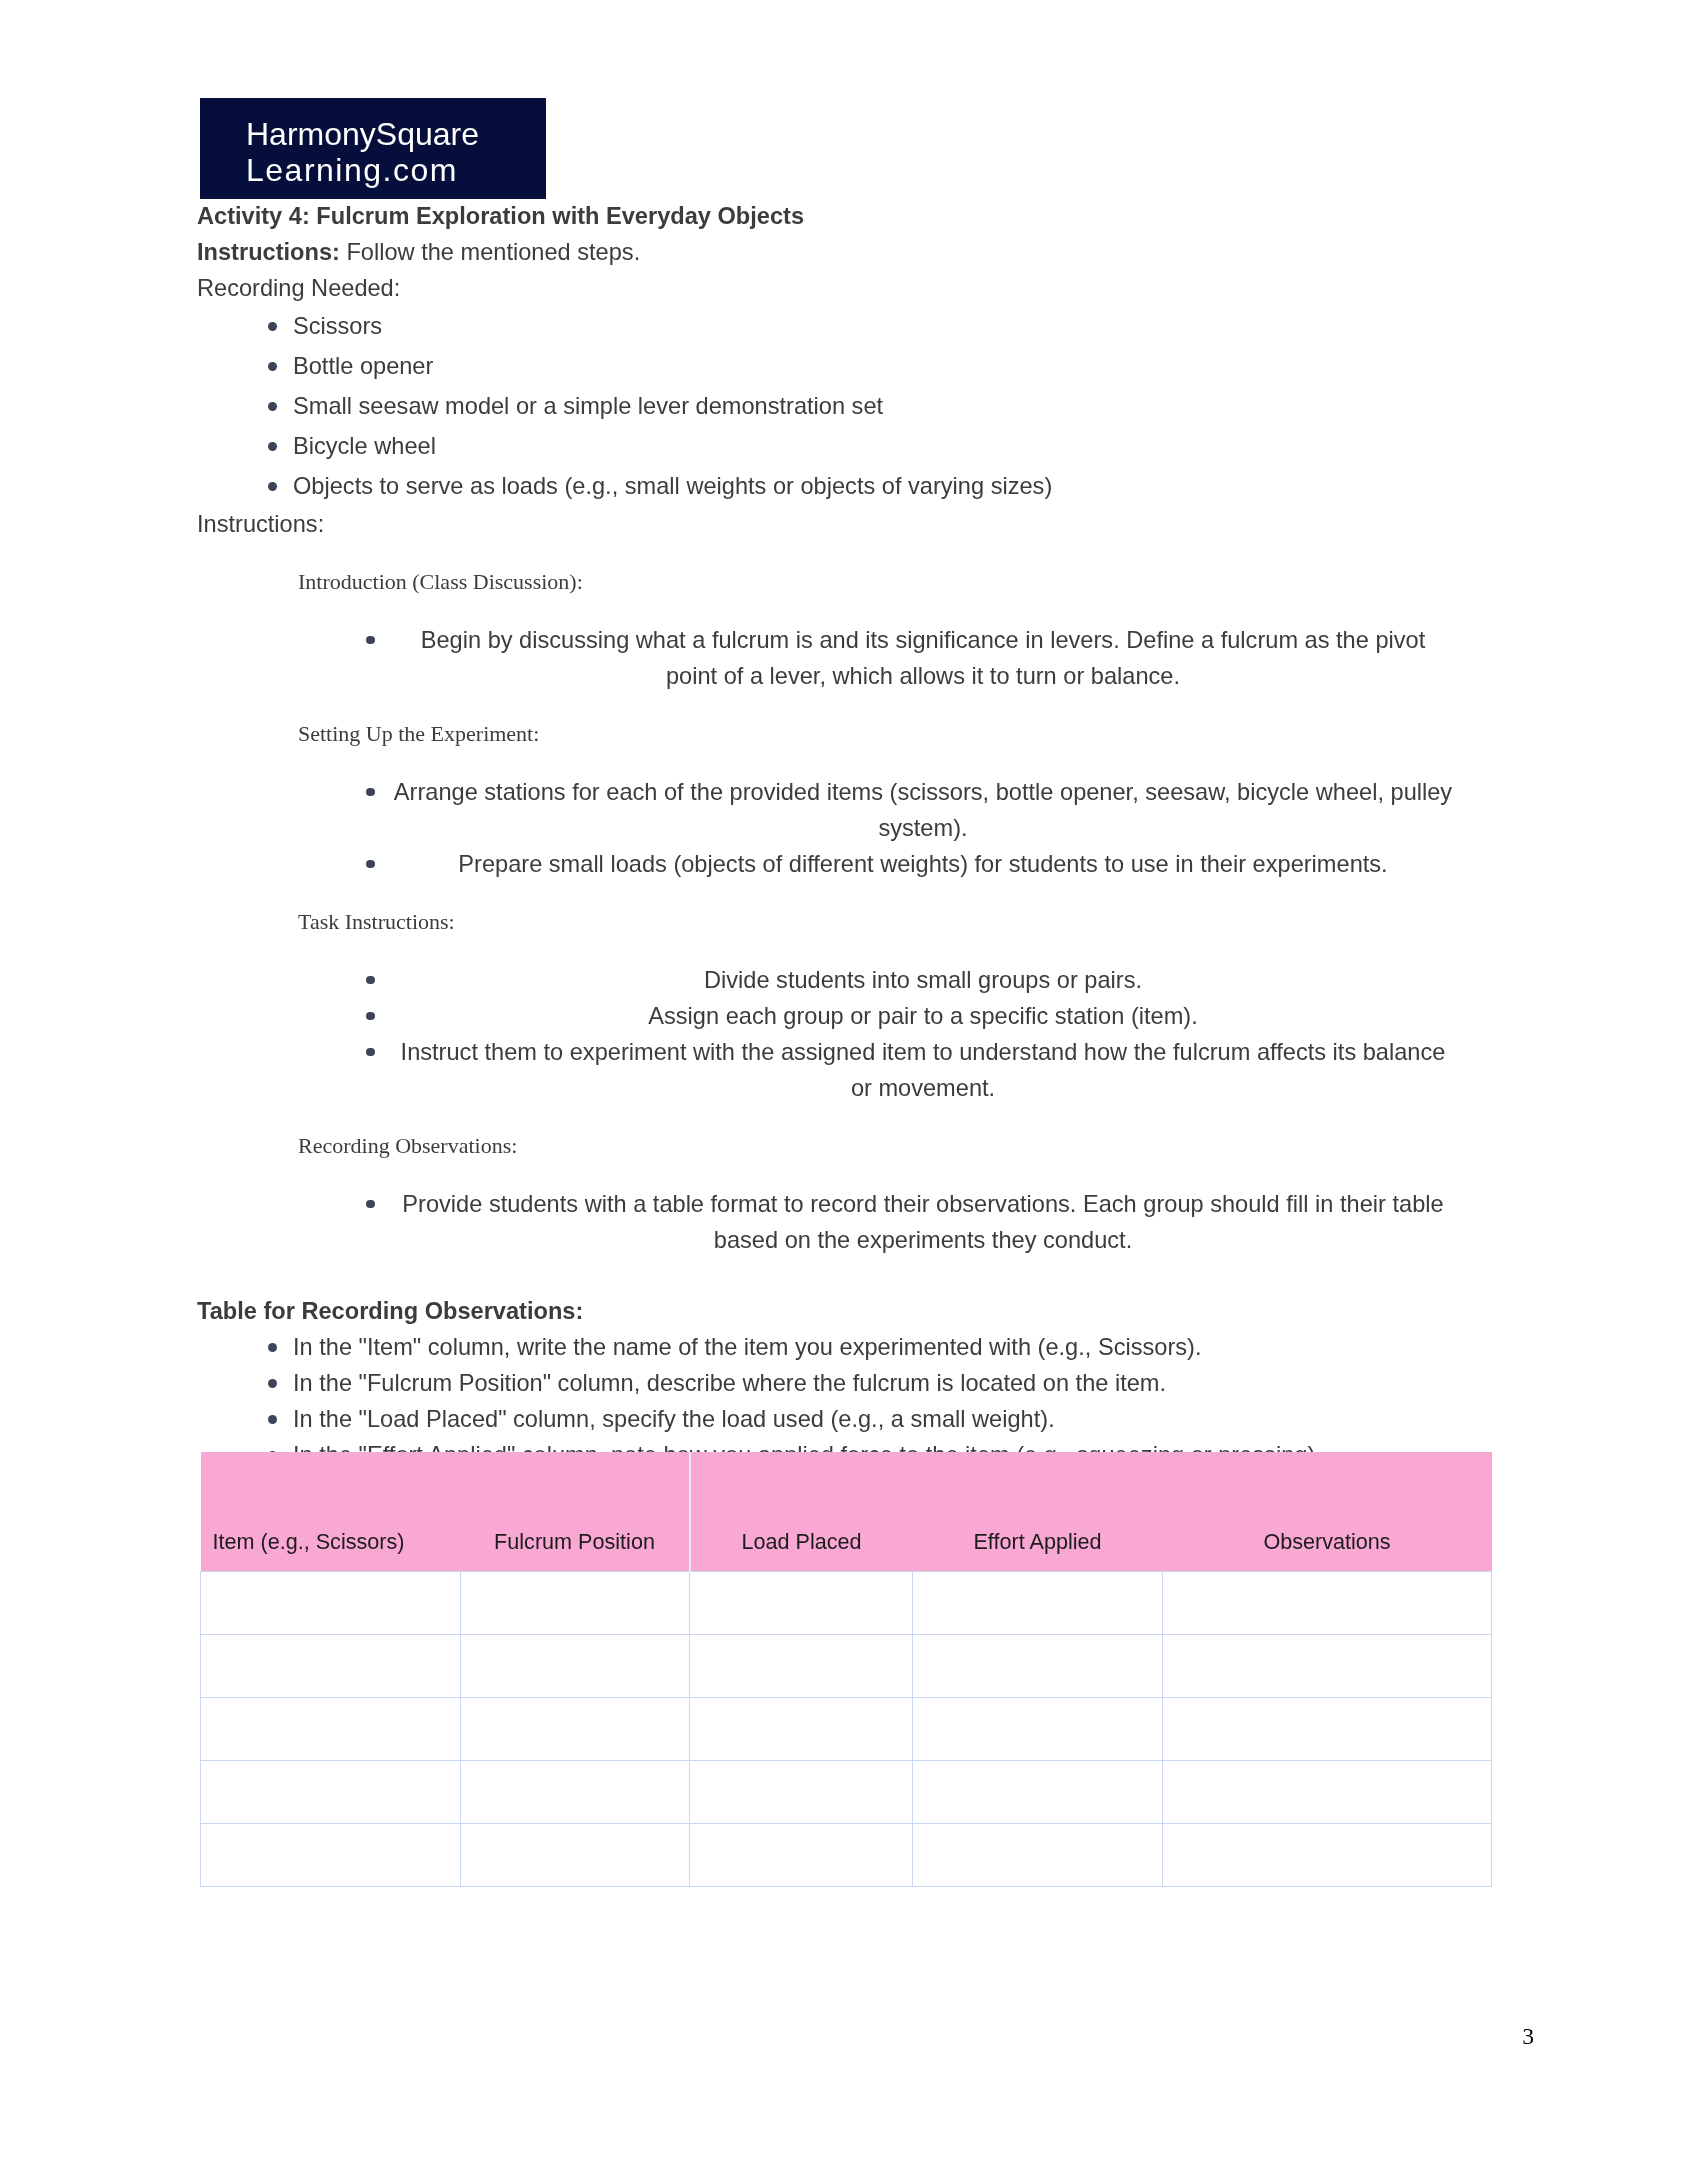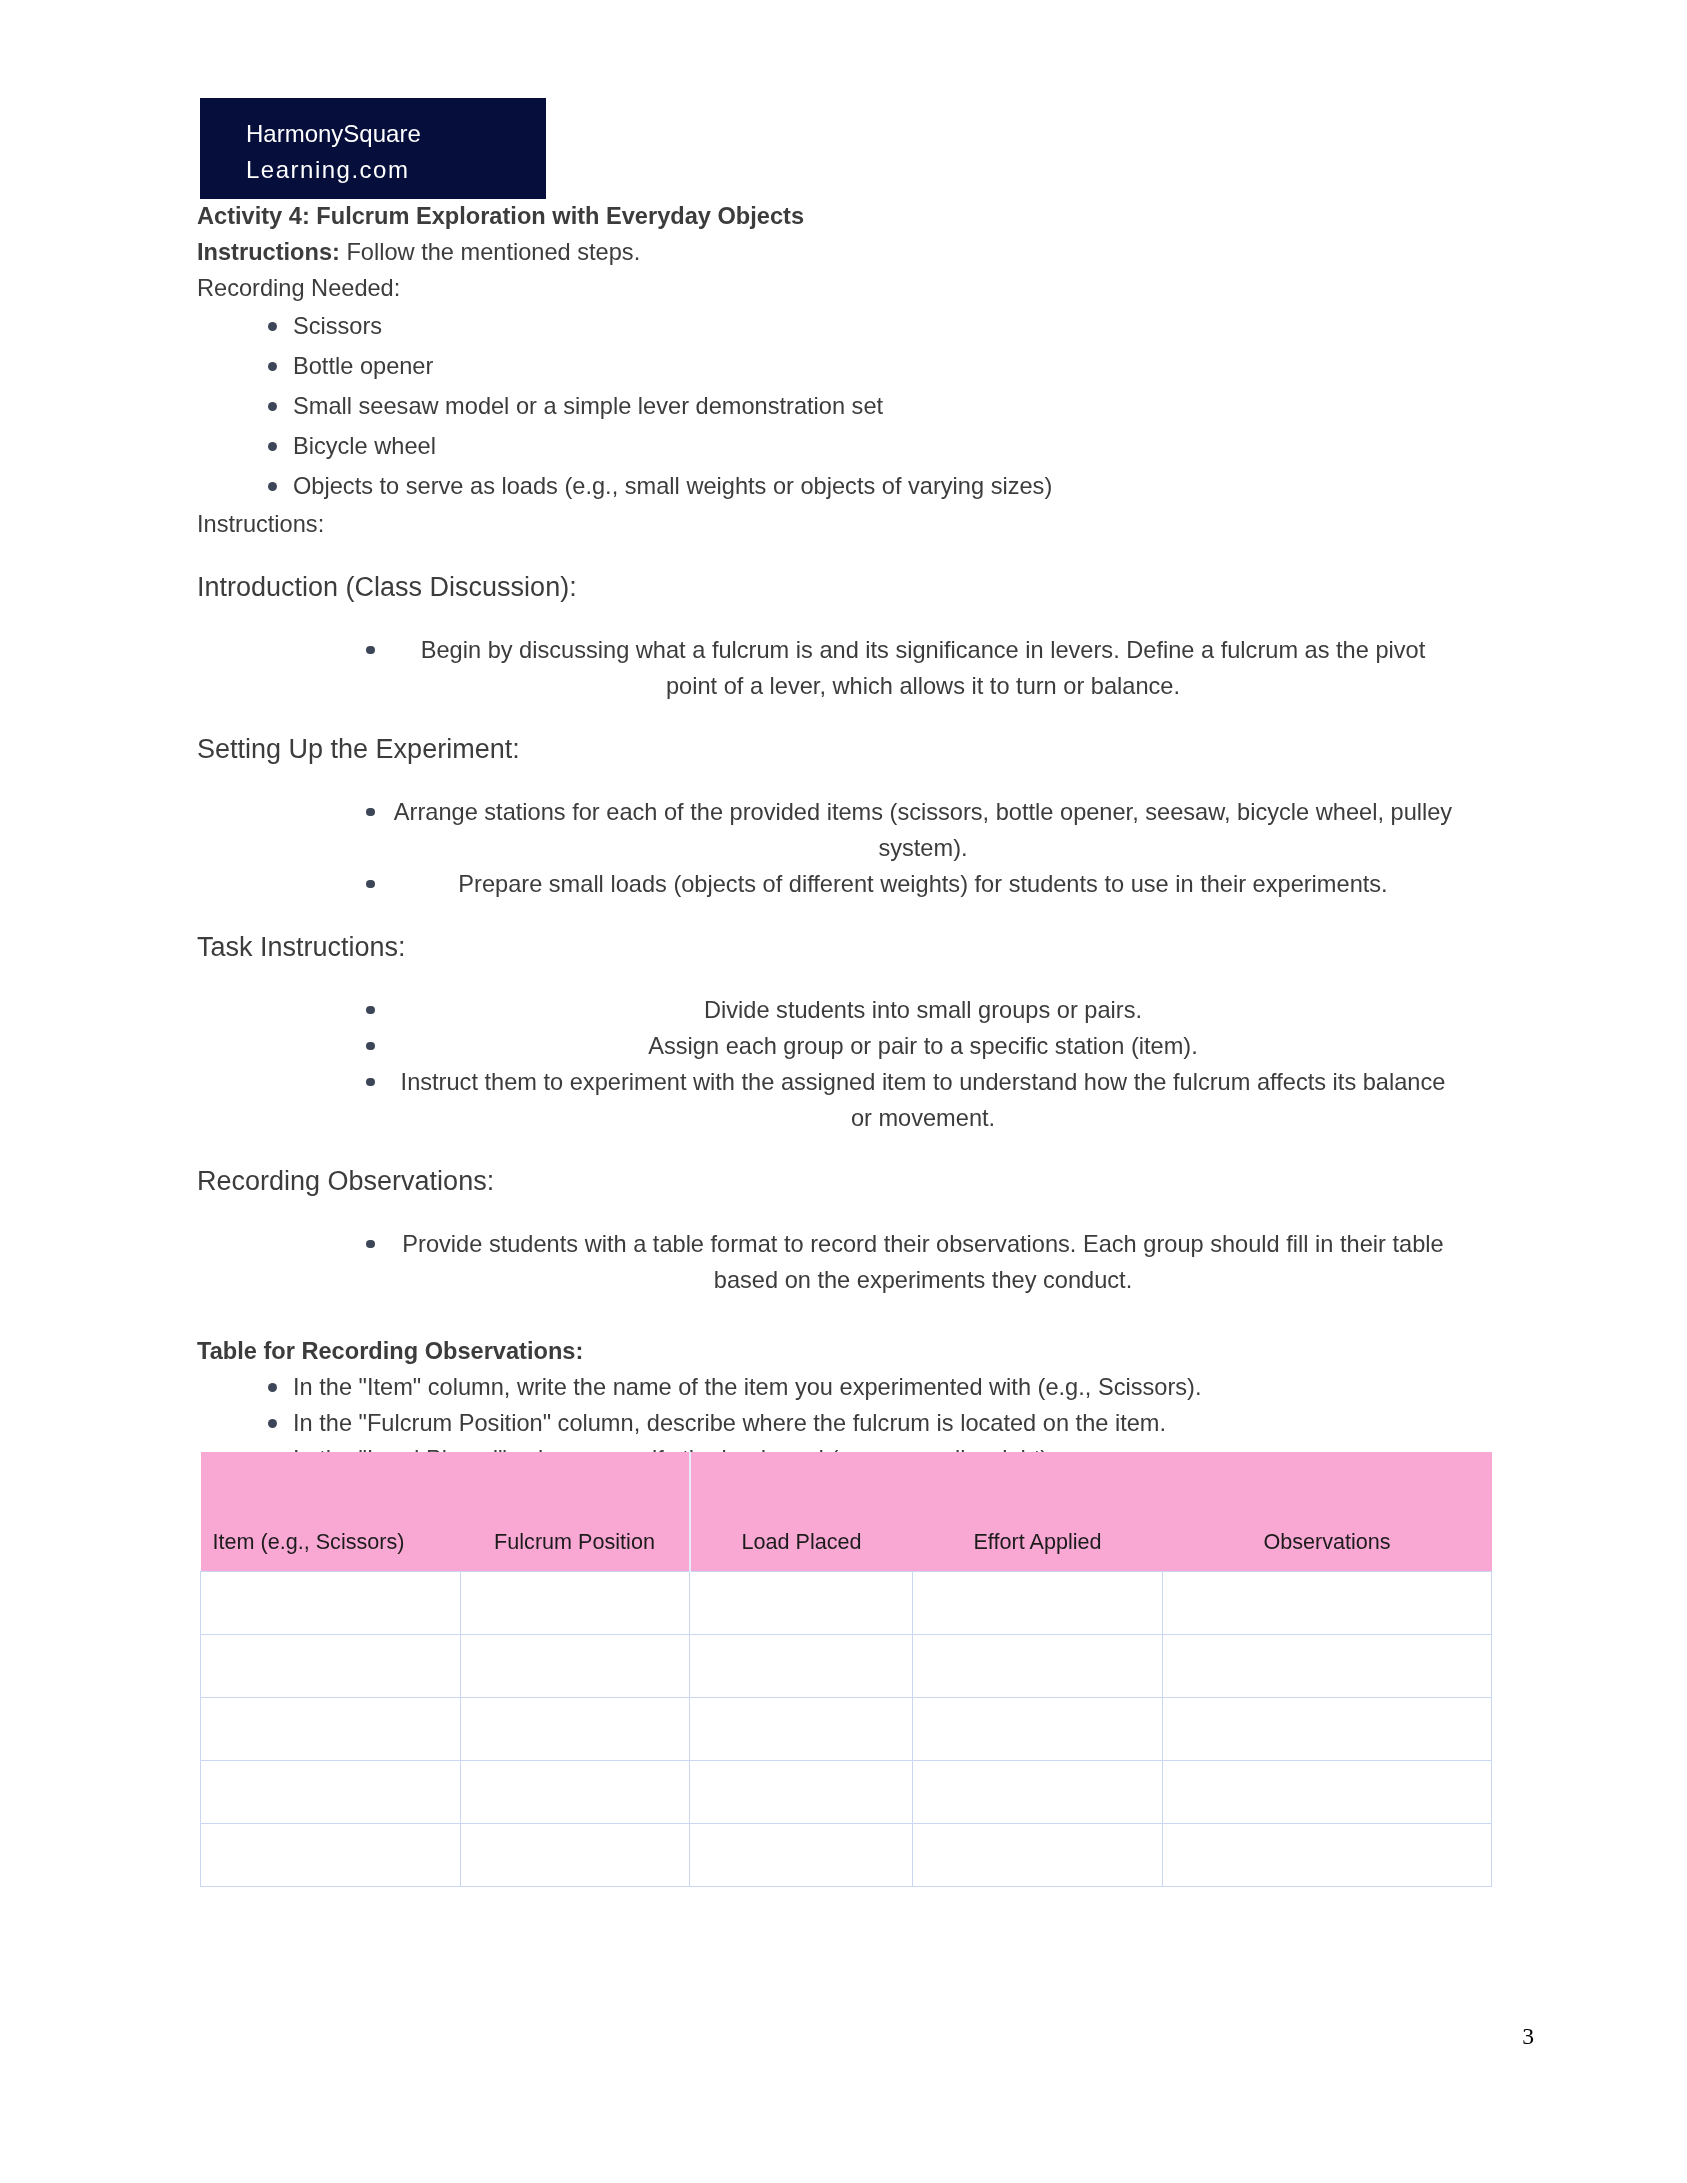--- a/index.html
+++ b/index.html
@@ -32,21 +32,21 @@
     top: 98px;
     width: 346px;
     height: 101px;
     background: #060e3c;
     box-sizing: border-box;
     padding: 17.5px 0 0 46px;
   }
   .logo-line {
     color: #ffffff;
     font-family: "Liberation Sans", sans-serif;
-    font-size: 24px;
+    font-size: 32px;
     line-height: 36px;
     font-weight: 400;
     white-space: nowrap;
   }
   .logo-line.l2 {
     letter-spacing: 1.5px;
   }
 
   
   .content {
@@ -97,23 +97,25 @@
     border-radius: 50%;
     background: #3d4558;
   }
 
   
   .bullets.lvl1 {
     margin-left: 56px;
   }
   
   .subhead {
-    font-size: 27px;
+    margin-left: 101px;
+    font-size: 22px;
     line-height: 36px;
     color: #3c3c3c;
+    font-family: Liberation Serif, serif;
   }
   
   .bullets.lvl2 {
     margin-left: 150px;
     width: 1107px;
   }
   .bullets.lvl2 li {
     padding-left: 45px;
     line-height: 36px;
     padding-bottom: 0;

